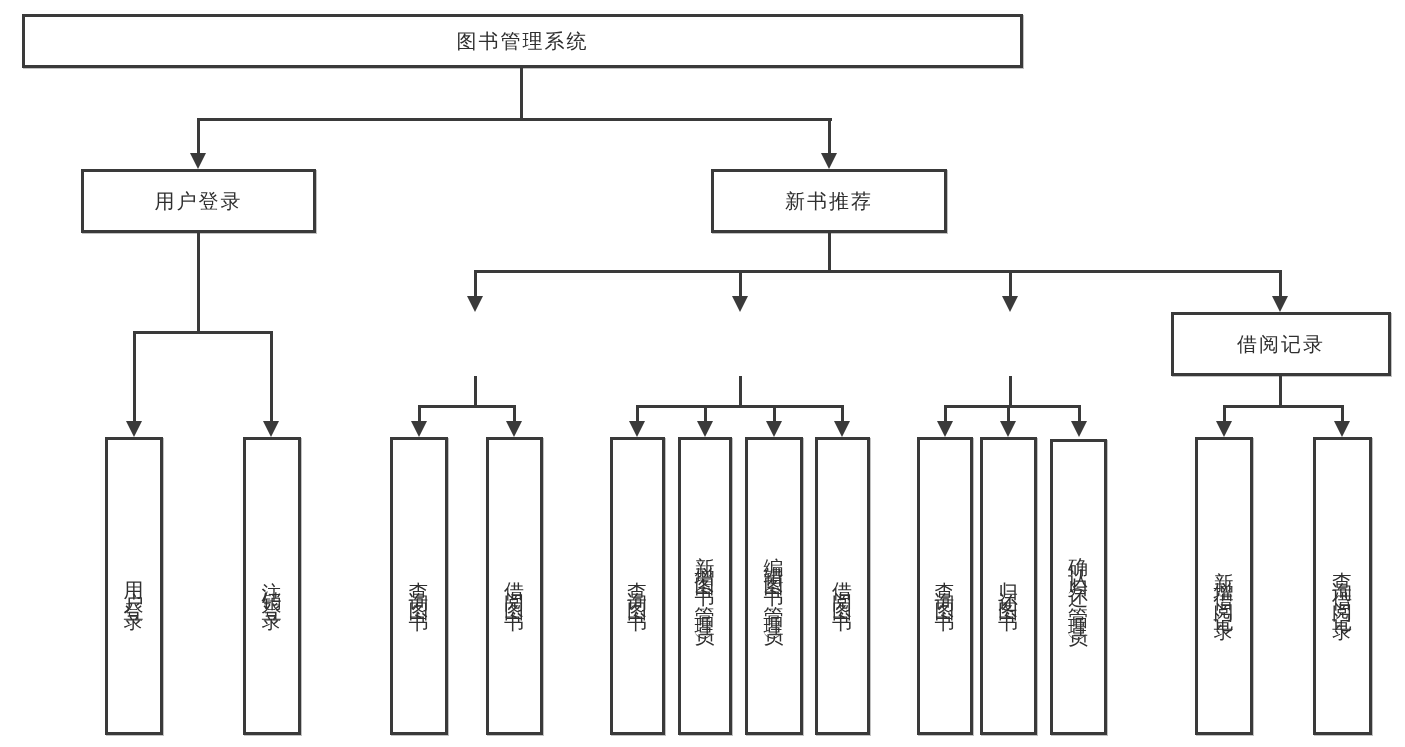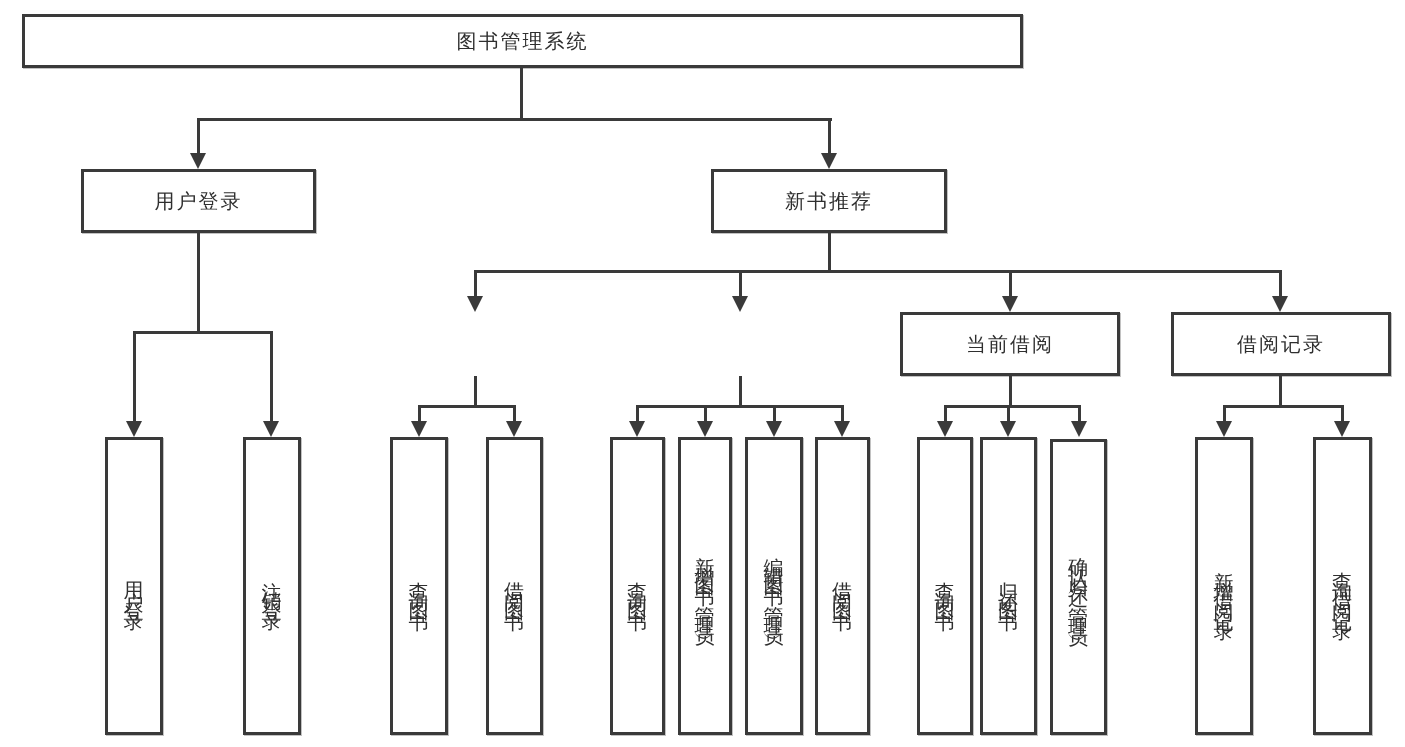--- a/index.html
+++ b/index.html
@@ -88,23 +88,20 @@
   <div class="hline" style="left:474px; top:270px; width:808px; height:3px;"></div>
   <div class="vline" style="left:474px; top:270px; width:3px; height:27px;"></div>
   <div class="arrow" style="left:467px; top:296px;"></div>
   <div class="vline" style="left:739px; top:270px; width:3px; height:27px;"></div>
   <div class="arrow" style="left:732px; top:296px;"></div>
   <div class="vline" style="left:1009px; top:270px; width:3px; height:27px;"></div>
   <div class="arrow" style="left:1002px; top:296px;"></div>
   <div class="vline" style="left:1279px; top:270px; width:3px; height:27px;"></div>
   <div class="arrow" style="left:1272px; top:296px;"></div>
 
-  <div class="node" style="left:900px; top:312px; width:220px; height:64px;">
-    <span>当前借阅</span>
-  </div>
   <div class="node" style="left:1171px; top:312px; width:220px; height:64px;">
     <span>借阅记录</span>
   </div>
 
   <div class="vline" style="left:474px; top:376px; width:3px; height:31px;"></div>
   <div class="hline" style="left:418px; top:405px; width:98px; height:3px;"></div>
   <div class="vline" style="left:418px; top:405px; width:3px; height:16px;"></div>
   <div class="arrow" style="left:411px; top:421px;"></div>
   <div class="vline" style="left:513px; top:405px; width:3px; height:16px;"></div>
   <div class="arrow" style="left:506px; top:421px;"></div>

